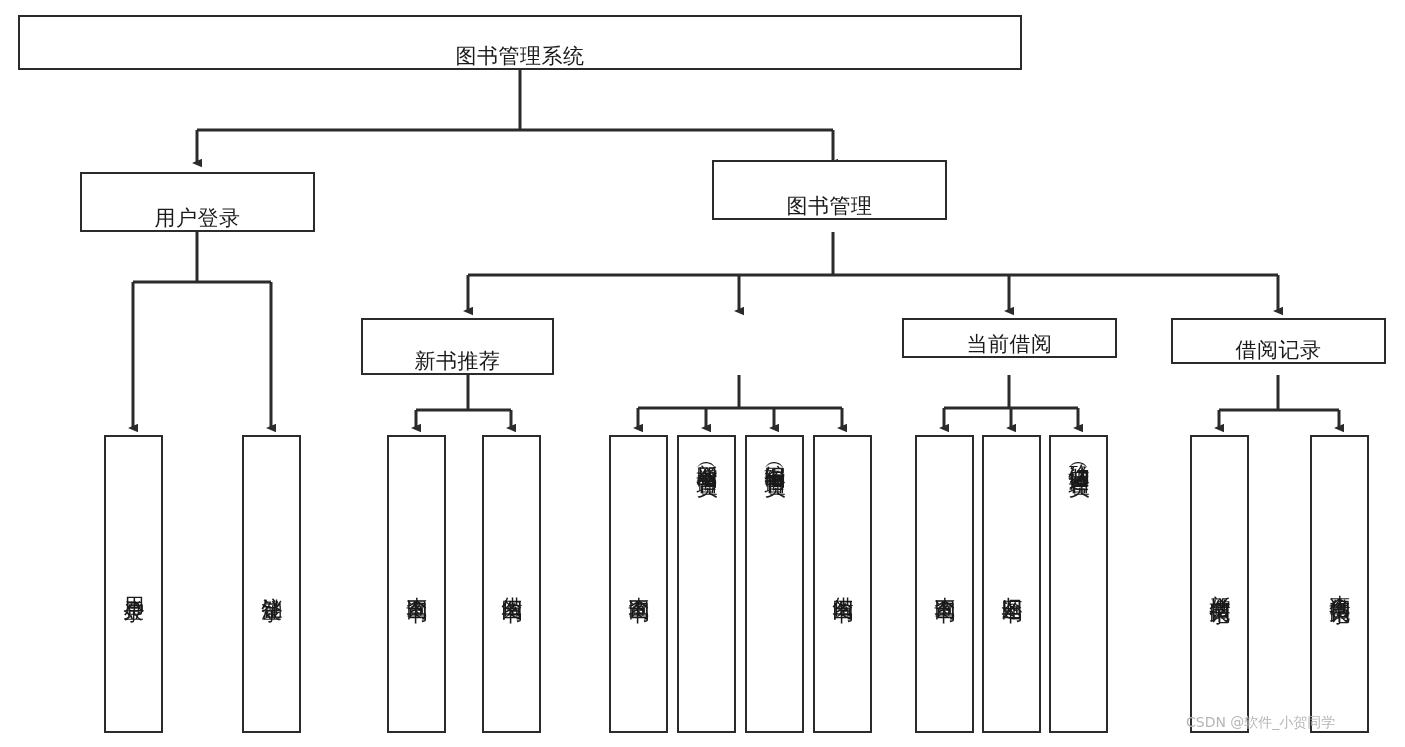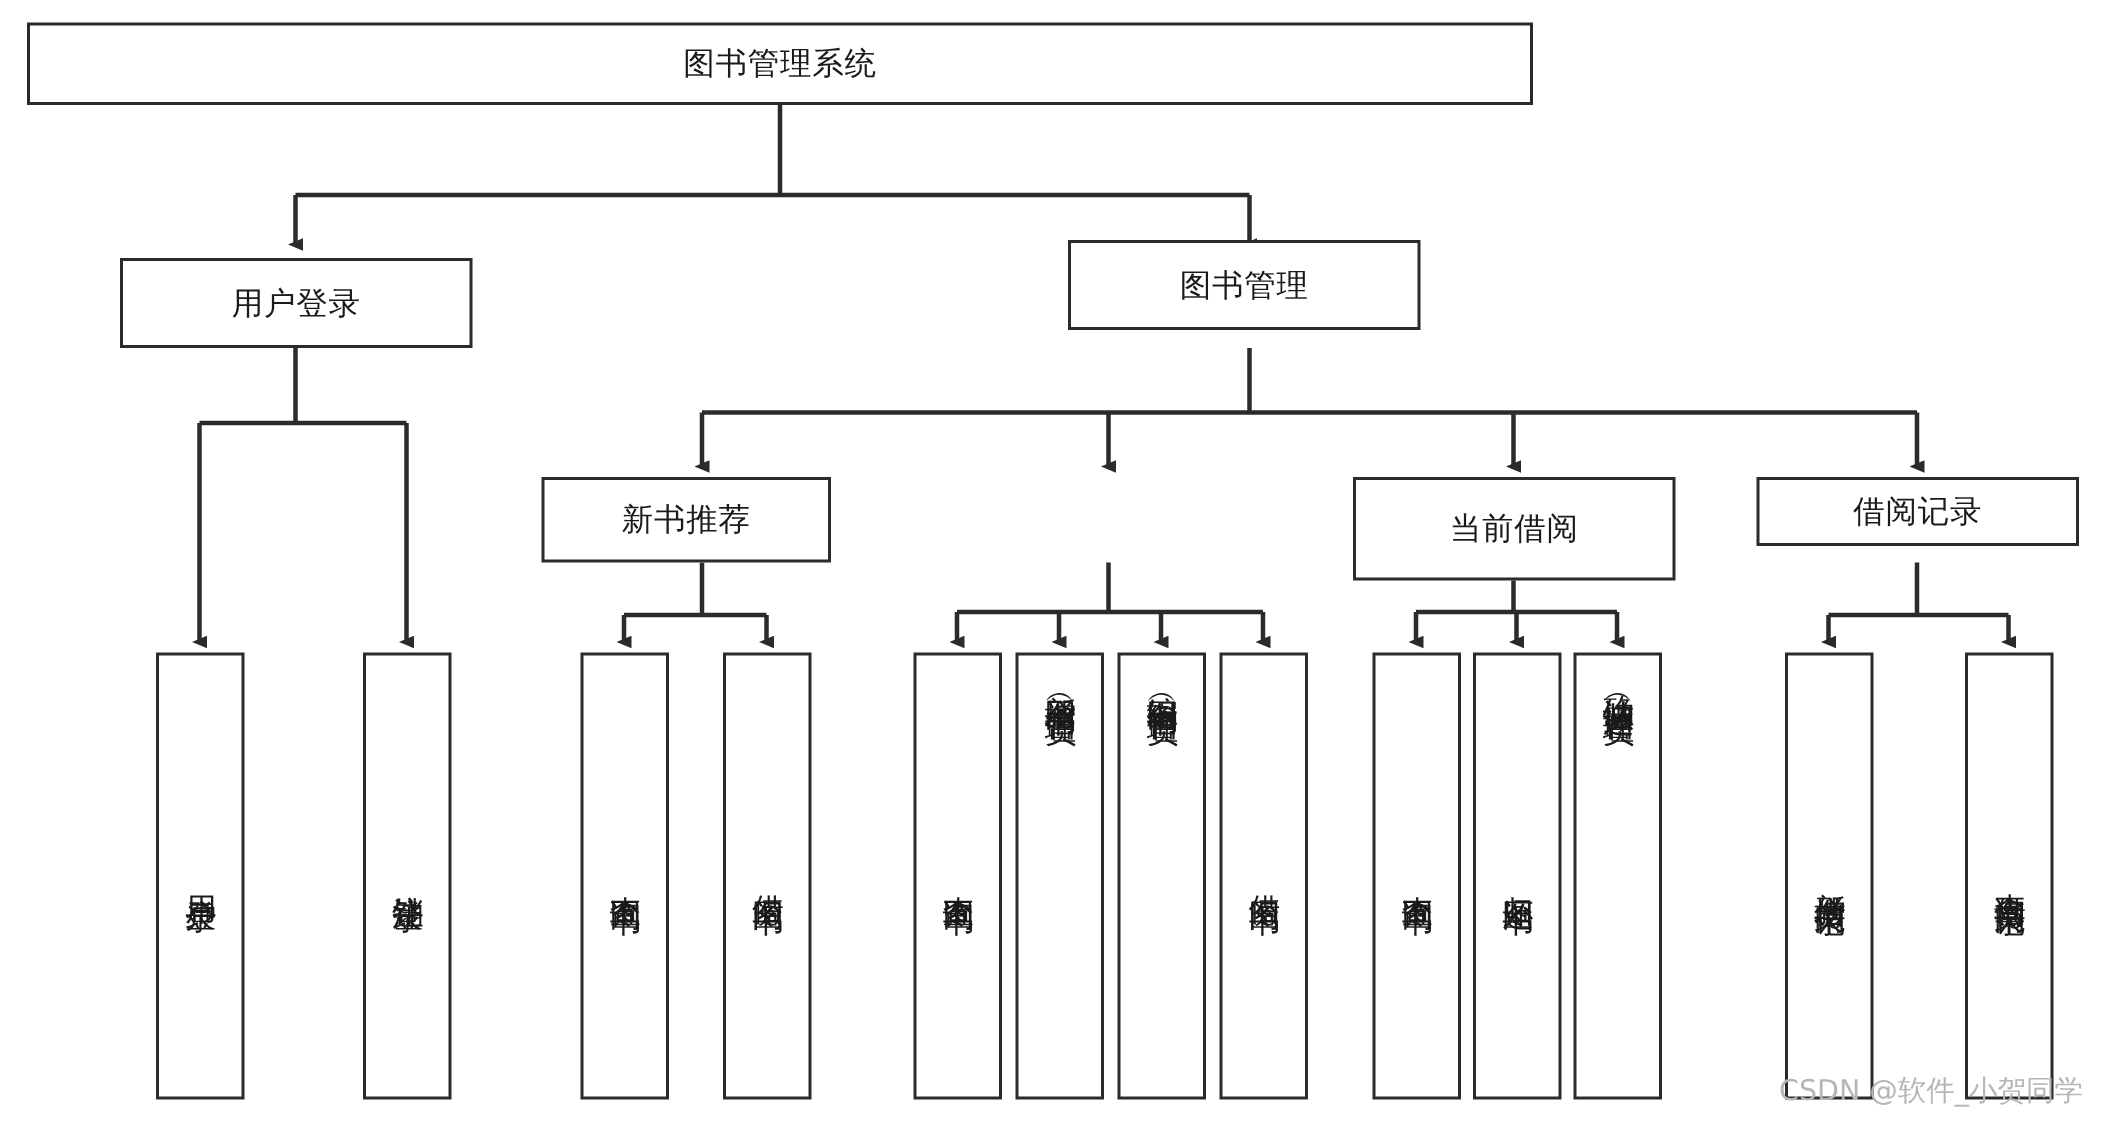--- a/index.html
+++ b/index.html
@@ -21,21 +21,21 @@
     width: 1405px;
     height: 747px;
   }
   .node {
     position: absolute;
     box-sizing: border-box;
     border: 2.5px solid #2b2b2b;
     background: #ffffff;
     color: #1a1a1a;
     display: flex;
-    align-items: center;
+    align-items: flex-end;
     justify-content: center;
     z-index: 5;
   }
   .node-label {
     font-size: 21px;
     line-height: 1.15;
     letter-spacing: 0.5px;
     white-space: nowrap;
     color: #1a1a1a;
   }
@@ -62,21 +62,21 @@
     top: 0;
     width: 1405px;
     height: 747px;
     z-index: 1;
     pointer-events: none;
   }
   .watermark {
     position: absolute;
     left: 1186px;
     top: 714px;
-    font-size: 19px;
+    font-size: 14px;
     color: #b6b6b6;
     white-space: nowrap;
     z-index: 9;
     font-family: "DejaVu Sans", "Liberation Sans", sans-serif;
   }
 </style>
 </head>
 <body>
 
 <div id="canvas">
@@ -138,21 +138,21 @@
   <div class="node" style="left:80px; top:172px; width:235px; height:60px;">
     <span class="node-label">用户登录</span>
   </div>
   <div class="node" style="left:712px; top:160px; width:235px; height:60px;">
     <span class="node-label">图书管理</span>
   </div>
 
   <div class="node" style="left:361px; top:318px; width:193px; height:57px;">
     <span class="node-label">新书推荐</span>
   </div>
-  <div class="node" style="left:902px; top:318px; width:215px; height:69px;">
+  <div class="node" style="left:902px; top:318px; width:215px; height:40px;">
     <span class="node-label">当前借阅</span>
   </div>
   <div class="node" style="left:1171px; top:318px; width:215px; height:46px;">
     <span class="node-label">借阅记录</span>
   </div>
 
   <div class="node leaf centered" style="left:104px; top:435px; width:59px; height:298px;">
     <span class="node-label">用户登录</span>
   </div>
   <div class="node leaf centered" style="left:242px; top:435px; width:59px; height:298px;">

